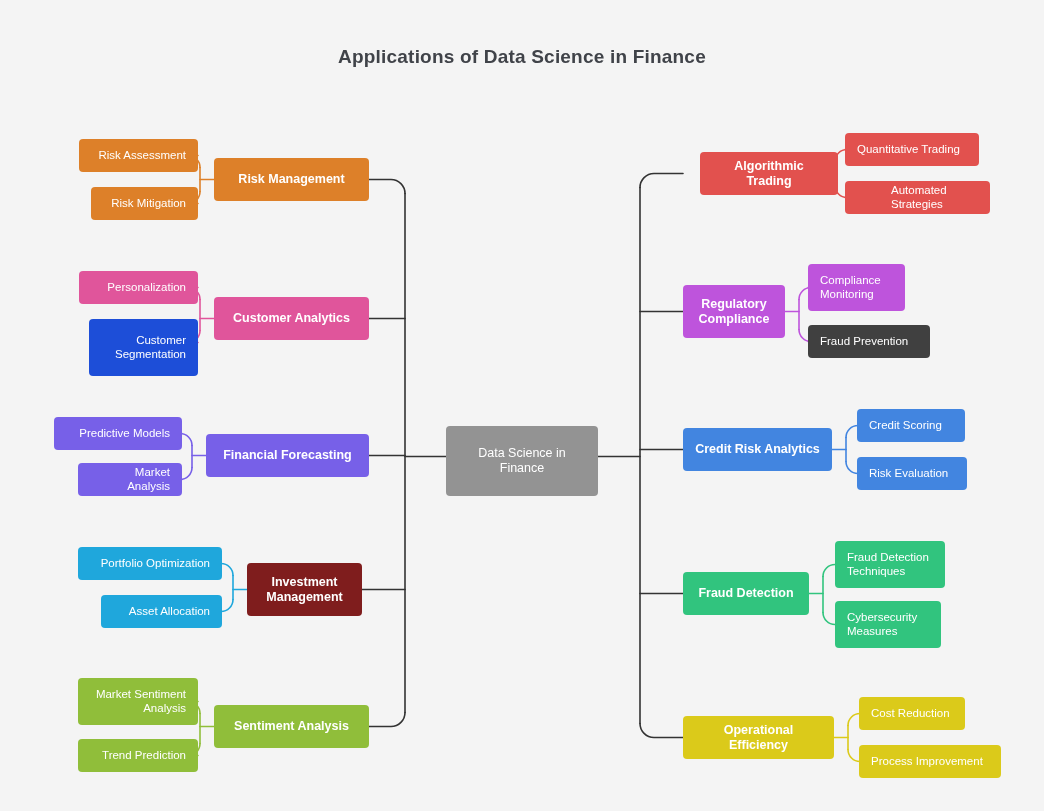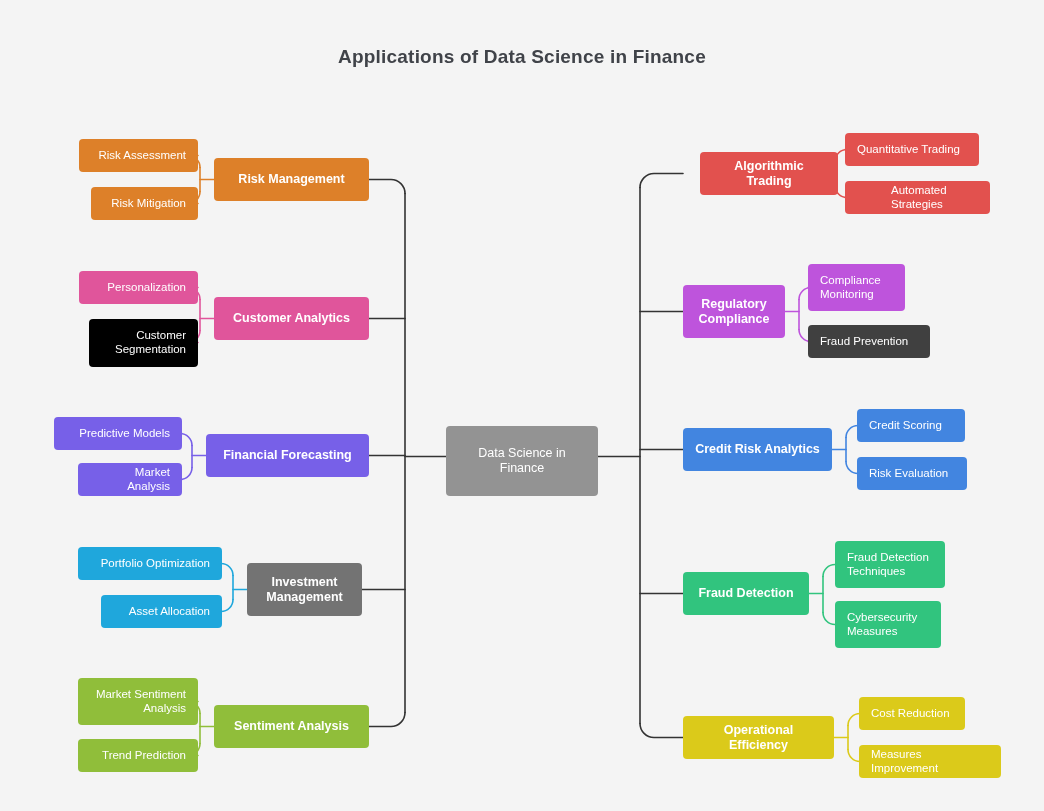--- a/index.html
+++ b/index.html
@@ -113,40 +113,40 @@
       <path d="M 848 725.5 A 12 12 0 0 1 860 713.5 L 859 713.5" fill="none" stroke="#DBCA1A" stroke-width="1.6" stroke-linecap="round" stroke-linejoin="round"></path>
       <path d="M 848 749.5 A 12 12 0 0 0 860 761.5 L 859 761.5" fill="none" stroke="#DBCA1A" stroke-width="1.6" stroke-linecap="round" stroke-linejoin="round"></path>
     </svg>
   <div class="title">Applications of Data Science in Finance</div>
   <div id="nodes">
       <div class="node root" style="left: 446px; top: 426px; width: 152px; height: 70px; background: rgb(147, 147, 147);">Data Science in Finance</div>
       <div class="node leaf left" style="left: 79px; top: 139px; width: 119px; height: 33px; background: rgb(221, 128, 41);">Risk Assessment</div>
       <div class="node leaf left" style="left: 91px; top: 187px; width: 107px; height: 33px; background: rgb(221, 128, 41);">Risk Mitigation</div>
       <div class="node branch" style="left: 214px; top: 158px; width: 155px; height: 43px; background: rgb(221, 128, 41);">Risk Management</div>
       <div class="node leaf left" style="left: 79px; top: 271px; width: 119px; height: 33px; background: rgb(224, 85, 155);">Personalization</div>
-      <div class="node leaf left" style="left: 89px; top: 319px; width: 109px; height: 48px; background: #000000;">Customer Segmentation</div>
+      <div class="node leaf left" style="left: 89px; top: 319px; width: 109px; height: 57px; background: #1d4ed8;">Customer Segmentation</div>
       <div class="node branch" style="left: 214px; top: 297px; width: 155px; height: 43px; background: rgb(224, 85, 155);">Customer Analytics</div>
       <div class="node leaf left" style="left: 54px; top: 417px; width: 128px; height: 33px; background: rgb(119, 96, 232);">Predictive Models</div>
       <div class="node leaf left" style="left: 78px; top: 463px; width: 104px; height: 33px; background: rgb(119, 96, 232);">Market Analysis</div>
       <div class="node branch" style="left: 206px; top: 434px; width: 163px; height: 43px; background: rgb(119, 96, 232);">Financial Forecasting</div>
       <div class="node leaf left" style="left: 78px; top: 547px; width: 144px; height: 33px; background: rgb(31, 167, 220);">Portfolio Optimization</div>
       <div class="node leaf left" style="left: 101px; top: 595px; width: 121px; height: 33px; background: rgb(31, 167, 220);">Asset Allocation</div>
-      <div class="node branch" style="left: 247px; top: 563px; width: 115px; height: 53px; background: #737373;">Investment Management</div>
+      <div class="node branch" style="left: 247px; top: 563px; width: 115px; height: 53px; background: #7f1d1d;">Investment Management</div>
       <div class="node leaf left" style="left: 78px; top: 678px; width: 120px; height: 47px; background: rgb(144, 190, 58);">Market Sentiment Analysis</div>
       <div class="node leaf left" style="left: 78px; top: 739px; width: 120px; height: 33px; background: rgb(144, 190, 58);">Trend Prediction</div>
       <div class="node branch" style="left: 214px; top: 705px; width: 155px; height: 43px; background: rgb(144, 190, 58);">Sentiment Analysis</div>
       <div class="node leaf right" style="left: 845px; top: 133px; width: 134px; height: 33px; background: rgb(226, 81, 78);">Quantitative Trading</div>
       <div class="node leaf right" style="left: 845px; top: 181px; width: 145px; height: 33px; background: rgb(226, 81, 78); padding-left: 46px;">Automated Strategies</div>
       <div class="node branch" style="left: 700px; top: 152px; width: 138px; height: 43px; background: rgb(226, 81, 78);">Algorithmic Trading</div>
       <div class="node leaf right" style="left: 808px; top: 264px; width: 97px; height: 47px; background: rgb(190, 84, 220);">Compliance Monitoring</div>
       <div class="node leaf right" style="left: 808px; top: 325px; width: 122px; height: 33px; background: #404040;">Fraud Prevention</div>
       <div class="node branch" style="left: 683px; top: 285px; width: 102px; height: 53px; background: rgb(190, 84, 220);">Regulatory Compliance</div>
       <div class="node leaf right" style="left: 857px; top: 409px; width: 108px; height: 33px; background: rgb(66, 133, 224);">Credit Scoring</div>
       <div class="node leaf right" style="left: 857px; top: 457px; width: 110px; height: 33px; background: rgb(66, 133, 224);">Risk Evaluation</div>
       <div class="node branch" style="left: 683px; top: 428px; width: 149px; height: 43px; background: rgb(66, 133, 224);">Credit Risk Analytics</div>
       <div class="node leaf right" style="left: 835px; top: 541px; width: 110px; height: 47px; background: rgb(49, 196, 126);">Fraud Detection Techniques</div>
       <div class="node leaf right" style="left: 835px; top: 601px; width: 106px; height: 47px; background: rgb(49, 196, 126);">Cybersecurity Measures</div>
       <div class="node branch" style="left: 683px; top: 572px; width: 126px; height: 43px; background: rgb(49, 196, 126);">Fraud Detection</div>
       <div class="node leaf right" style="left: 859px; top: 697px; width: 106px; height: 33px; background: rgb(219, 202, 26);">Cost Reduction</div>
-      <div class="node leaf right" style="left: 859px; top: 745px; width: 142px; height: 33px; background: rgb(219, 202, 26);">Measures Improvement</div>
+      <div class="node leaf right" style="left: 859px; top: 745px; width: 142px; height: 33px; background: rgb(219, 202, 26);">Process Improvement</div>
       <div class="node branch" style="left: 683px; top: 716px; width: 151px; height: 43px; background: rgb(219, 202, 26);">Operational Efficiency</div>
     </div>
 </div>
 
 </body></html>

